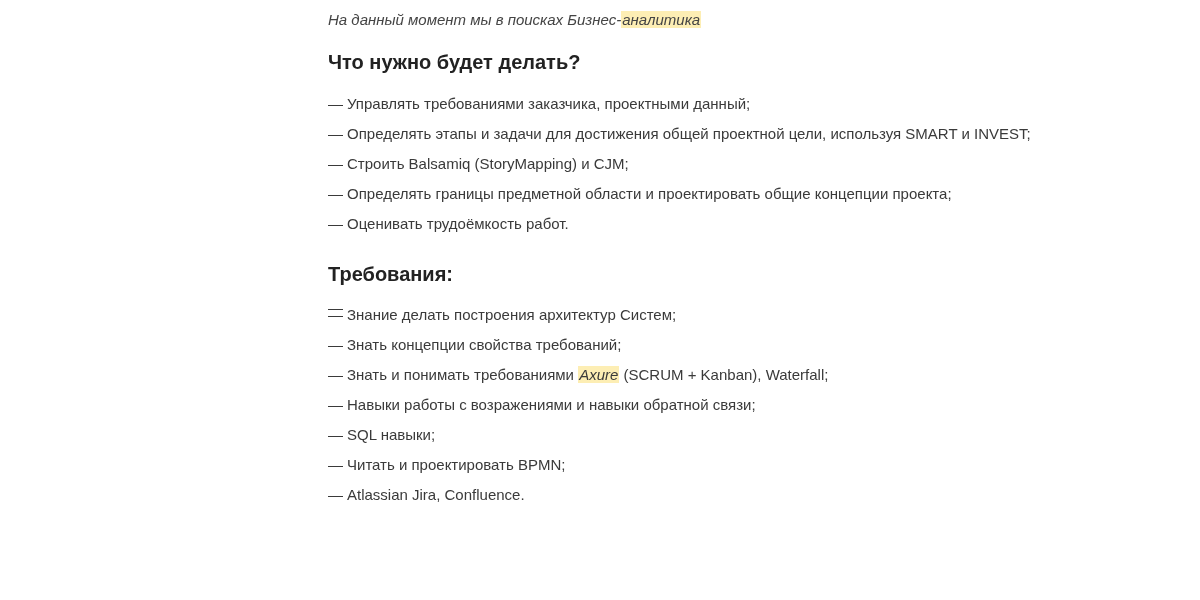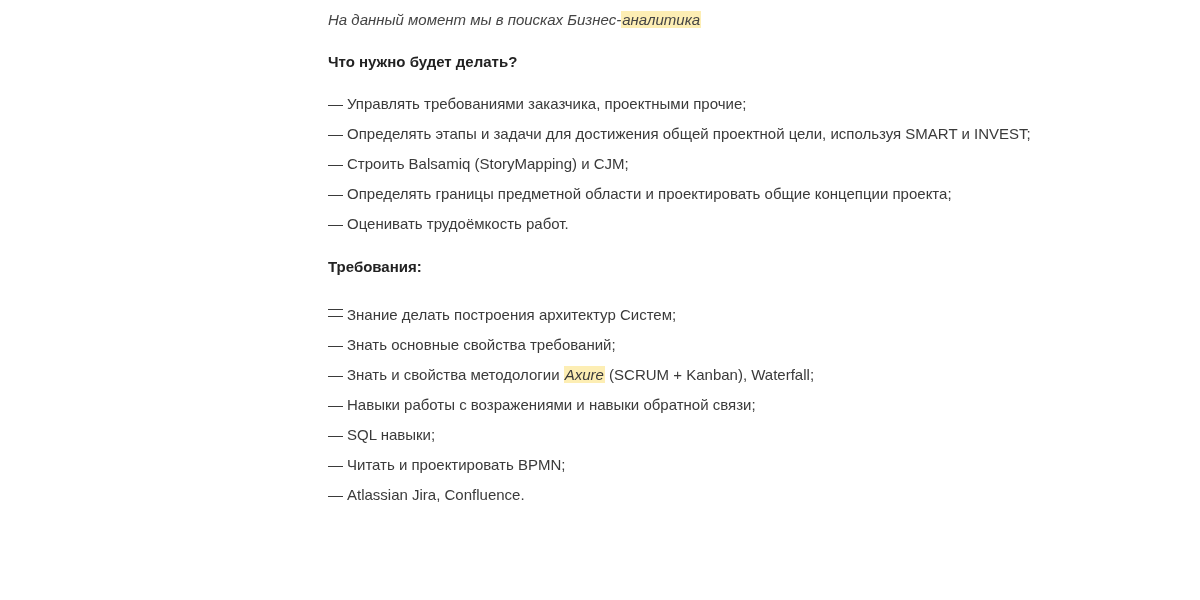--- a/index.html
+++ b/index.html
@@ -32,21 +32,21 @@
       white-space: nowrap;
     }
     .hl {
       background: #fdeeb4;
       padding: 0 1px;
       font-style: italic;
     }
     .heading {
       position: absolute;
       left: 0;
-      font-size: 15px;
+      font-size: 20px;
       font-weight: bold;
       color: #222222;
       line-height: 20px;
       white-space: nowrap;
     }
     .list {
       position: absolute;
       left: 0;
       margin: 0;
       padding: 0;
@@ -71,34 +71,34 @@
 
 <div class="content">
 
   <div class="intro">
     <span>На данный момент мы в поисках Бизнес-</span><span class="hl">аналитика</span>
   </div>
 
   <div class="heading" style="top:52px;">Что нужно будет делать?</div>
 
   <ul class="list" style="top:92px;">
-    <li><span class="dash">—</span><span>Управлять требованиями заказчика, проектными прочие;</span></li>
+    <li><span class="dash">—</span><span>Управлять требованиями заказчика, проектными данный;</span></li>
     <li><span class="dash">—</span><span>Определять этапы и задачи для достижения общей проектной цели, используя SMART и INVEST;</span></li>
     <li><span class="dash">—</span><span>Строить Balsamiq (StoryMapping) и CJM;</span></li>
     <li><span class="dash">—</span><span>Определять границы предметной области и проектировать общие концепции проекта;</span></li>
     <li><span class="dash">—</span><span>Оценивать трудоёмкость работ.</span></li>
   </ul>
 
-  <div class="heading" style="top:257px;">Требования:</div>
+  <div class="heading" style="top:264px;">Требования:</div>
 
   <ul class="list" style="top:295px; width:745px;">
     <li style="margin-bottom:8px; line-height:25px;"><span class="dash">—</span></li>
     <li><span class="dash">—</span><span>Знание делать построения архитектур Систем;</span></li>
-    <li><span class="dash">—</span><span>Знать основные свойства требований;</span></li>
-    <li><span class="dash">—</span><span>Знать и свойства методологии </span><span class="hl">Axure</span><span> (SCRUM + Kanban), Waterfall;</span></li>
+    <li><span class="dash">—</span><span>Знать концепции свойства требований;</span></li>
+    <li><span class="dash">—</span><span>Знать и понимать требованиями </span><span class="hl">Axure</span><span> (SCRUM + Kanban), Waterfall;</span></li>
     <li><span class="dash">—</span><span>Навыки работы с возражениями и навыки обратной связи;</span></li>
     <li><span class="dash">—</span><span>SQL навыки;</span></li>
     <li><span class="dash">—</span></li>
     <li><span class="dash">—</span><span>Читать и проектировать BPMN;</span></li>
     <li><span class="dash">—</span><span>Atlassian Jira, Confluence.</span></li>
   </ul>
 
 </div>
 
 </body></html>

